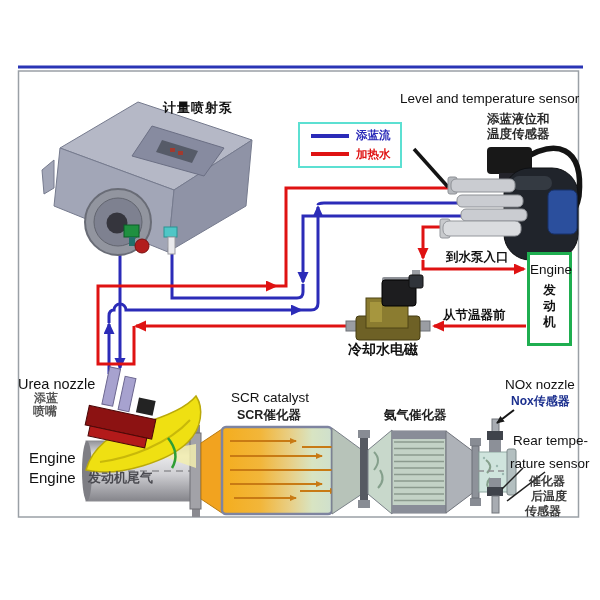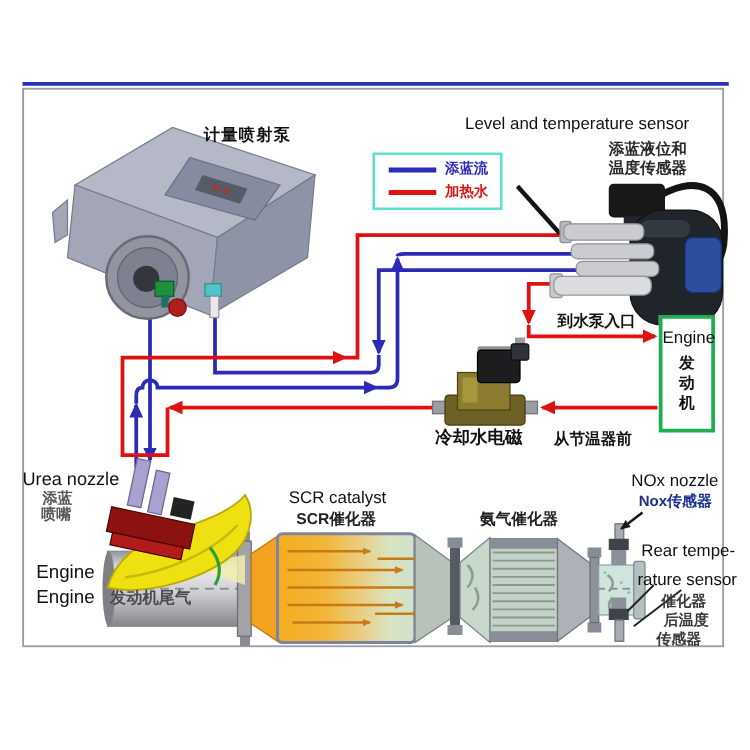--- a/index.html
+++ b/index.html
@@ -224,25 +224,25 @@
     <span class="legtxt" style="color:var(--heating_line);">加热水</span>
   </div>
 </div>
 
 <div id="engine-box">
   <div id="engine-en">Engine</div>
   <div id="engine-zh">发动机</div>
 </div>
 
 <div class="lbl" style="left:163px;top:99px;font-size:13px;font-weight:bold;letter-spacing:1px;">计量喷射泵</div>
-<div class="lbl" style="left:372px;top:91px;font-size:13.5px;">Level and temperature sensor</div>
+<div class="lbl" style="left:400px;top:91px;font-size:13.5px;">Level and temperature sensor</div>
 <div class="lbl" style="left:487px;top:111px;font-size:12.5px;font-weight:bold;color:#2a2a2a;">添蓝液位和</div>
 <div class="lbl" style="left:487px;top:126px;font-size:12.5px;font-weight:bold;color:#2a2a2a;">温度传感器</div>
 <div class="lbl" style="left:446px;top:249px;font-size:12.5px;font-weight:bold;">到水泵入口</div>
-<div class="lbl" style="left:443px;top:307px;font-size:12.5px;font-weight:bold;margin-top:36px;">从节温器前</div>
+<div class="lbl" style="left:443px;top:307px;font-size:12.5px;font-weight:bold;">从节温器前</div>
 <div class="lbl" style="left:348px;top:341px;font-size:14px;font-weight:bold;">冷却水电磁</div>
 <div class="lbl" style="left:18px;top:376px;font-size:14.5px;">Urea nozzle</div>
 <div class="lbl" style="left:34px;top:390px;font-size:12px;font-weight:bold;color:#555;">添蓝</div>
 <div class="lbl" style="left:33px;top:403px;font-size:12px;font-weight:bold;color:#555;">喷嘴</div>
 <div class="lbl" style="left:29px;top:449px;font-size:15px;">Engine</div>
 <div class="lbl" style="left:29px;top:469px;font-size:15px;">Engine</div>
 <div class="lbl" style="left:88px;top:469px;font-size:13px;font-weight:bold;color:#4a4a50;">发动机尾气</div>
 <div class="lbl" style="left:231px;top:390px;font-size:13.5px;">SCR catalyst</div>
 <div class="lbl" style="left:237px;top:407px;font-size:12.5px;font-weight:bold;color:#222;">SCR催化器</div>
 <div class="lbl" style="left:384px;top:407px;font-size:12.5px;font-weight:bold;color:#222;">氨气催化器</div>

